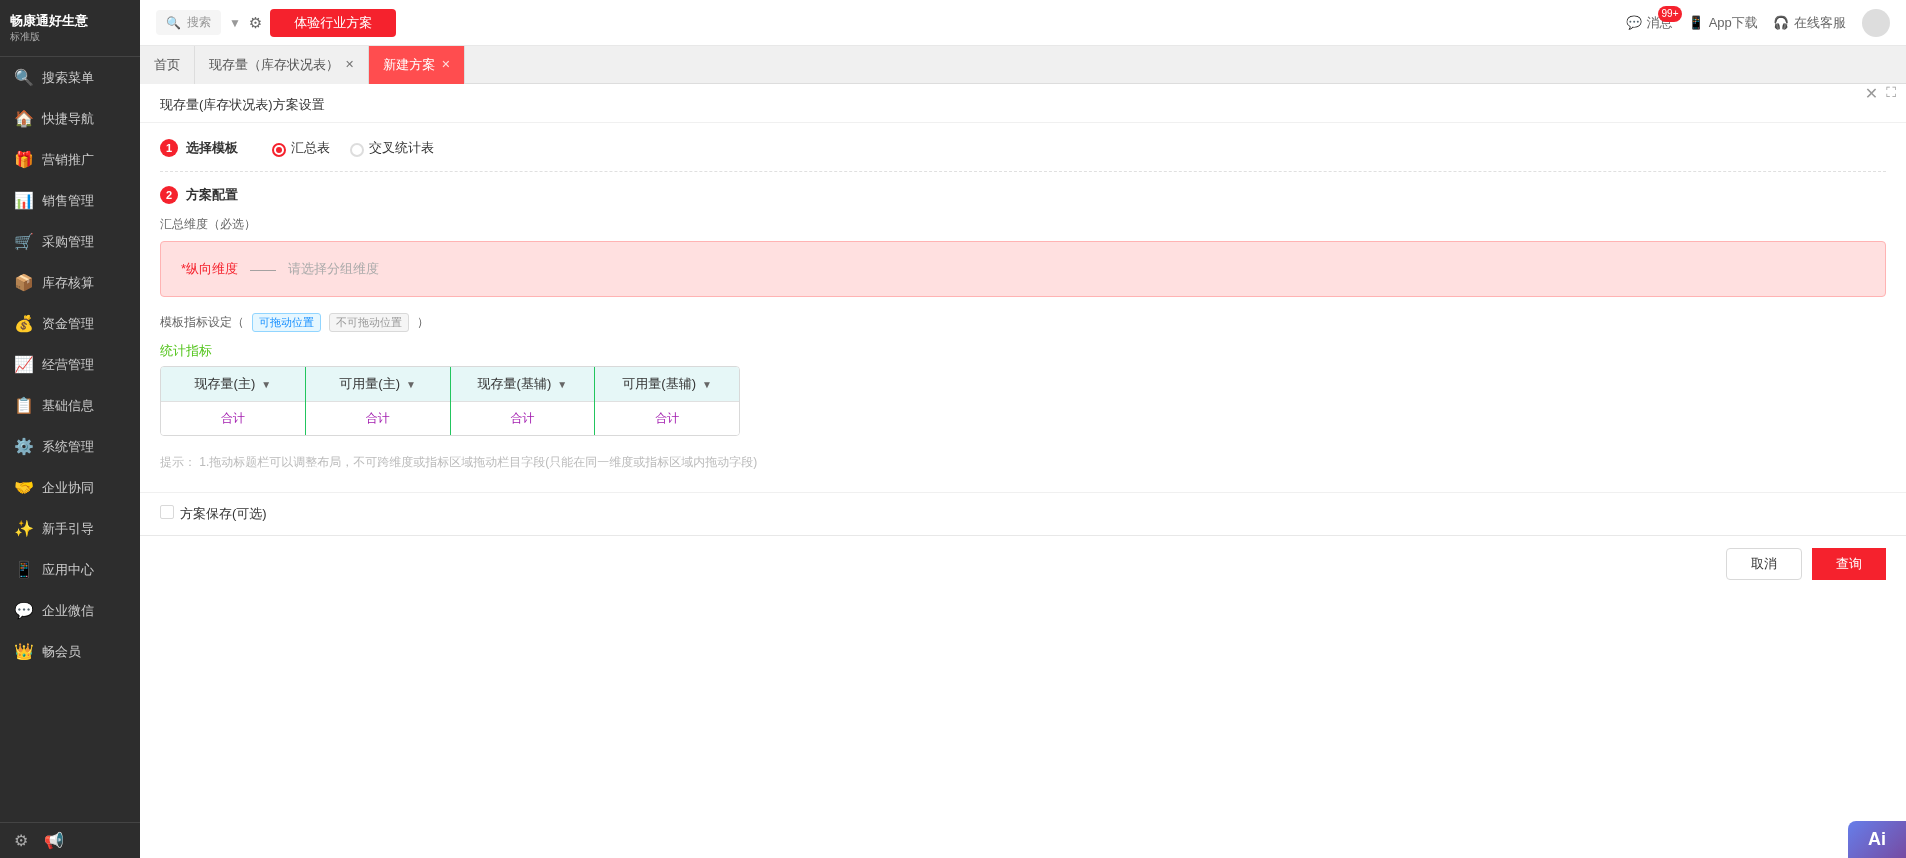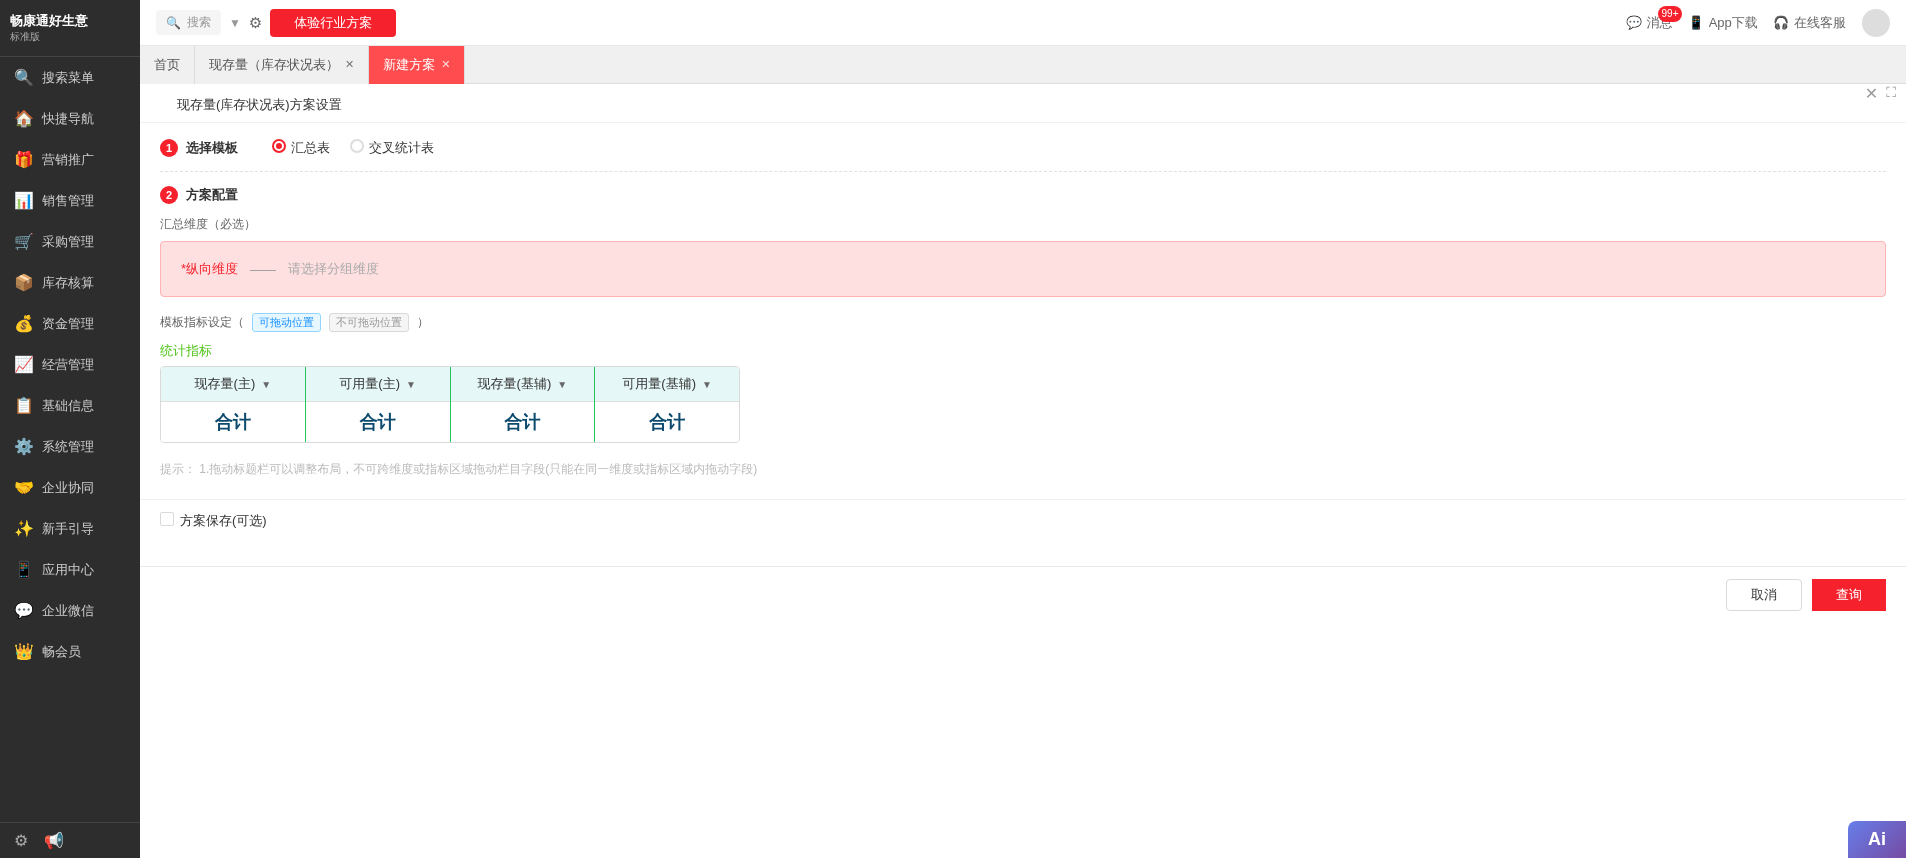--- a/index.html
+++ b/index.html
@@ -154,21 +154,21 @@
 
     
     .content-area {
       flex: 1;
       overflow-y: auto;
       background: #fff;
       margin: 0;
     }
 
     .page-header {
-      padding: 12px 37px 8px;
+      padding: 12px 20px 8px;
       font-size: 13px;
       color: #333;
       border-bottom: 1px solid #f0f0f0;
     }
 
     .settings-panel {
       padding: 16px 20px;
     }
 
     .section-header {
@@ -193,21 +193,21 @@
     .section-title { font-size: 13px; font-weight: bold; color: #333; }
 
     .template-options {
       display: flex;
       align-items: center;
       gap: 20px;
       margin-left: 26px;
     }
     .radio-option {
       display: flex;
-      align-items: flex-start;
+      align-items: flex-end;
       gap: 5px;
       font-size: 13px;
       color: #333;
       cursor: pointer;
     }
     .radio-dot {
       width: 14px;
       height: 14px;
       border-radius: 50%;
       border: 2px solid #ddd;
@@ -303,23 +303,22 @@
       display: flex;
       align-items: center;
       justify-content: center;
       gap: 6px;
       font-size: 13px;
       color: #333;
       border-bottom: 1px solid #e0e0e0;
     }
     .stats-col-body {
       padding: 8px 10px;
-      font-size: 18px;
-      color: #0c4a6e;
-      font-weight: bold;
+      font-size: 12px;
+      color: #a21caf;
     }
     .chevron-icon { font-size: 10px; color: #666; cursor: pointer; }
 
     .tips-section {
       margin-top: 16px;
       color: #bbb;
       font-size: 12px;
       line-height: 1.8;
     }
     .tips-section p { margin-bottom: 2px; }
@@ -344,21 +343,20 @@
 
     
     .footer-bar {
       background: #fff;
       border-top: 1px solid #e8e8e8;
       padding: 12px 20px;
       display: flex;
       justify-content: flex-end;
       gap: 10px;
       flex-shrink: 0;
-      margin-top: 24px;
     }
     .btn-cancel {
       border: 1px solid #d9d9d9;
       background: #fff;
       border-radius: 4px;
       padding: 6px 24px;
       cursor: pointer;
       font-size: 13px;
       color: #333;
     }

